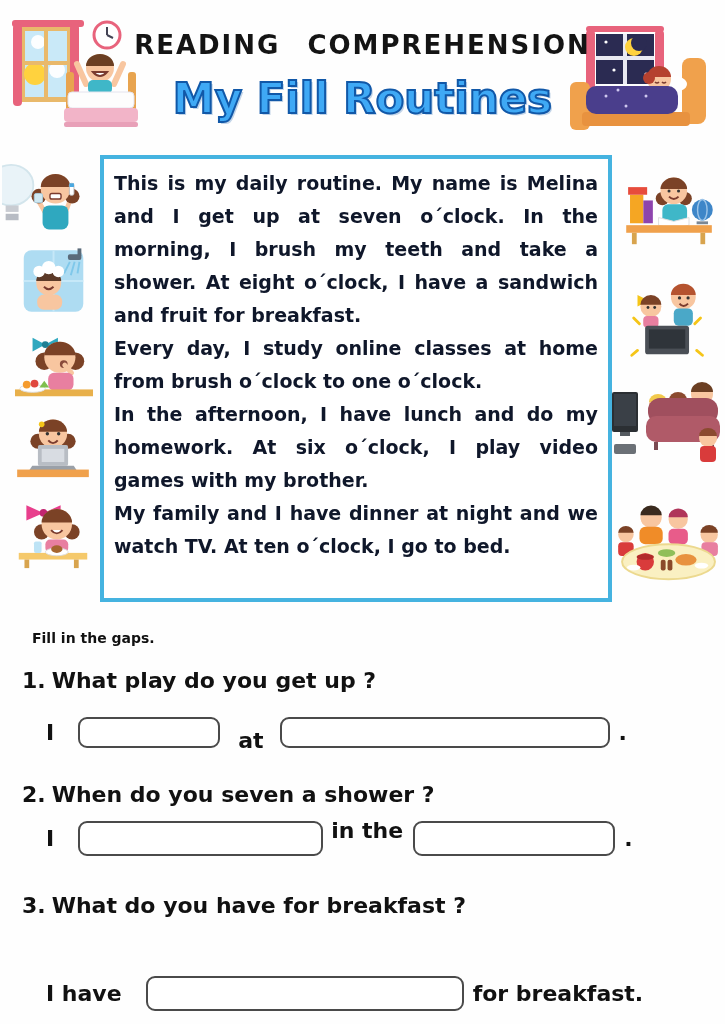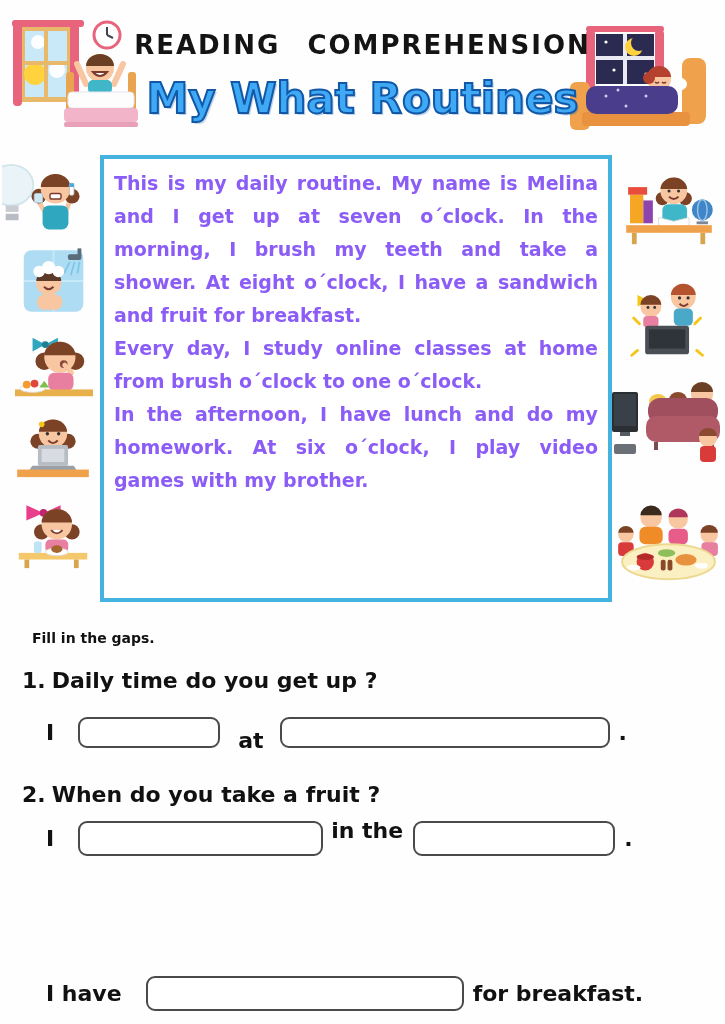--- a/index.html
+++ b/index.html
@@ -25,21 +25,21 @@
     -webkit-text-stroke:2px var(--subtitle-outline);
     text-shadow:2px 2px 0 rgba(17,88,168,.25);letter-spacing:0px;
   }
   .passage-box{
     position:absolute;left:100px;top:155px;width:512px;height:447px;
     box-sizing:border-box;border:4px solid var(--passage-border);background:#fff;
     padding:8px 10px 0 10px;
   }
   .passage-box p{
     margin:0;font-size:19px;font-weight:bold;line-height:33px;
-    text-align:justify;color:#8b5cf6;
+    text-align:justify;color:#0f172a;
   }
   .instruction{position:absolute;left:32px;top:630px;font-size:14px;font-weight:bold;}
   .q{position:absolute;left:22px;font-size:22px;font-weight:bold;}
   .q .qnum{margin-right:6px;}
   .arow{position:absolute;left:46px;display:flex;align-items:center;font-size:22px;font-weight:bold;}
   .gap{
     box-sizing:border-box;border:2px solid var(--gap-border);border-radius:9px;
     background:#fff;height:32px;font-size:18px;padding:0 8px;outline:none;
     font-family:"DejaVu Sans","Liberation Sans",sans-serif;
   }
@@ -279,51 +279,55 @@
     <ellipse cx="28" cy="67" rx="9" ry="3" fill="#b22a2a"></ellipse>
     <ellipse cx="50" cy="63" rx="9" ry="4" fill="#8fbf5a"></ellipse>
     <ellipse cx="70" cy="70" rx="11" ry="6" fill="#e8923f"></ellipse>
     <rect x="44" y="70" width="5" height="11" rx="2" fill="#8a4a2a"></rect>
     <rect x="51" y="70" width="5" height="11" rx="2" fill="#8a4a2a"></rect>
     <ellipse cx="16" cy="78" rx="7" ry="3" fill="#fff"></ellipse>
     <ellipse cx="86" cy="76" rx="7" ry="3" fill="#fff"></ellipse>
   </svg>
 
   <div class="title">READING  COMPREHENSION</div>
-  <div class="subtitle">My What Routines</div>
+  <div class="subtitle">My Fill Routines</div>
 
   <div class="passage-box">
     <p>This is my daily routine. My name is Melina and I get up at seven o´clock. In the morning, I brush my teeth and take a shower. At eight o´clock, I have a sandwich and fruit for breakfast.</p>
     <p>Every day, I study online classes at home from brush o´clock to one o´clock.</p>
     <p>In the afternoon, I have lunch and do my homework. At six o´clock, I play video games with my brother.</p>
+    <p>My family and I have dinner at night and we watch TV. At ten o´clock, I go to bed.</p>
   </div>
 
   <div class="instruction">Fill in the gaps.</div>
 
   <div class="q" style="top:668px">
-    <span class="qnum">1.</span><span>Daily time do you get up ?</span>
+    <span class="qnum">1.</span><span>What play do you get up ?</span>
   </div>
   <div class="arow r1" style="top:712px">
     <span class="pre">I</span>
     <input class="gap" style="width: 142px;" value="">
     <span class="mid">at</span>
     <input class="gap" style="width: 330px;" value="">
     <span class="end">.</span>
   </div>
 
   <div class="q" style="top:782px">
-    <span class="qnum">2.</span><span>When do you take a fruit ?</span>
+    <span class="qnum">2.</span><span>When do you seven a shower ?</span>
   </div>
   <div class="arow r2" style="top:818px">
     <span class="pre">I</span>
     <input class="gap" style="width: 245px;" value="">
     <span class="mid">in the</span>
     <input class="gap" style="width: 202px;" value="">
     <span class="end">.</span>
   </div>
 
+  <div class="q" style="top:893px">
+    <span class="qnum">3.</span><span>What do you have for breakfast ?</span>
+  </div>
   <div class="arow r3" style="top:976px">
     <span class="pre">I  have</span>
     <input class="gap" style="width: 318px;" value="">
     <span class="end">for breakfast.</span>
   </div>
 
 </div>
 
 </body></html>

